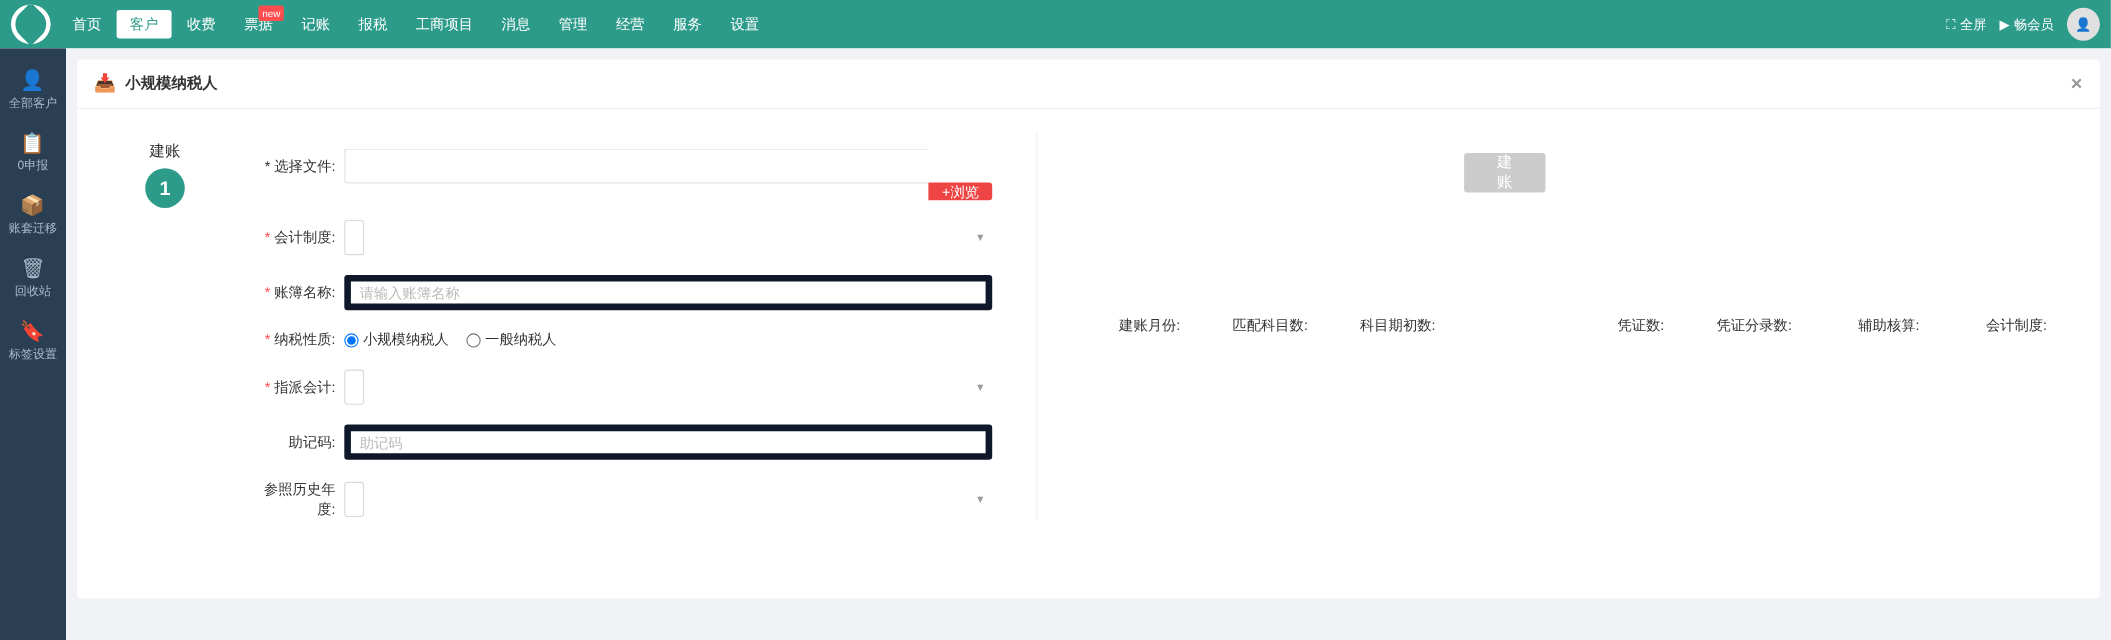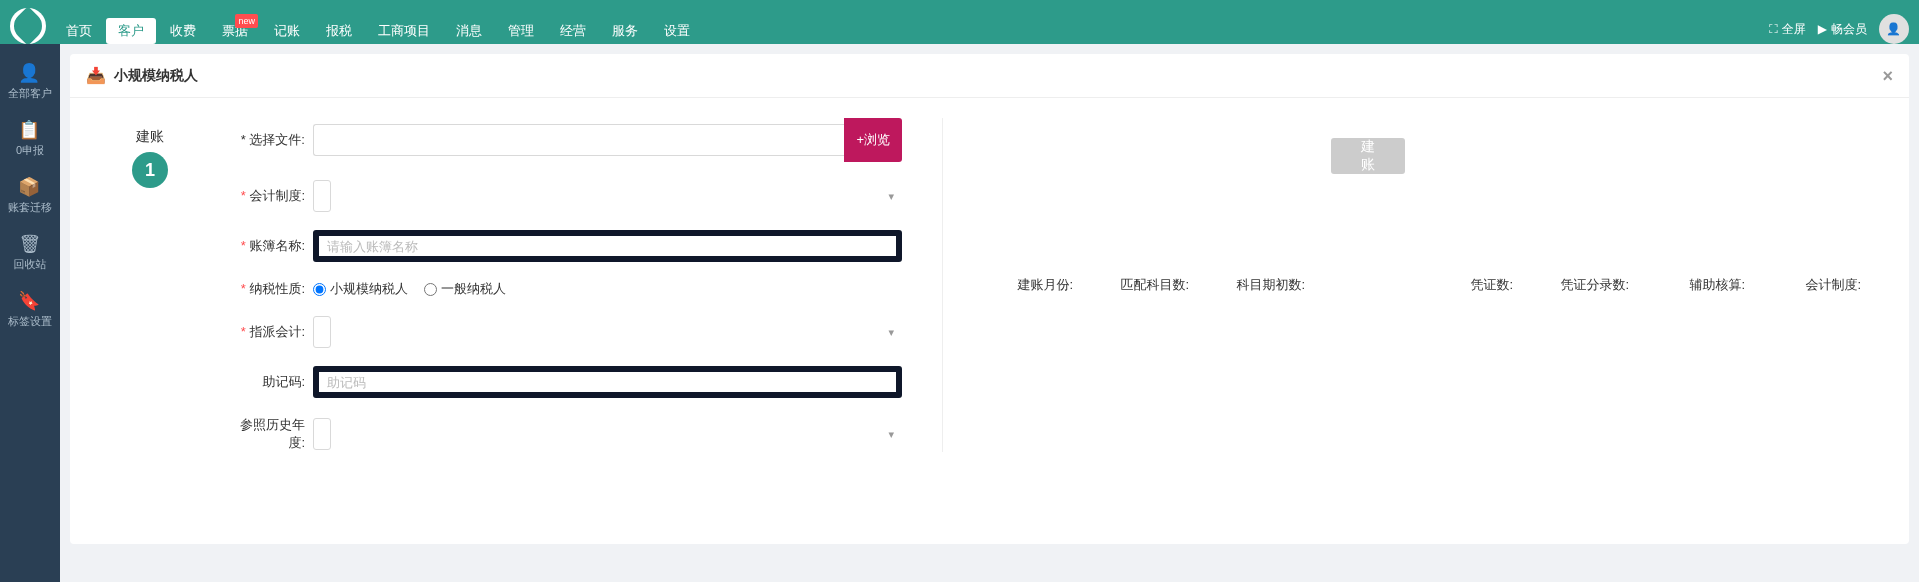--- a/index.html
+++ b/index.html
@@ -3,21 +3,21 @@
   <meta charset="utf-8">
   <style>
     * { margin: 0; padding: 0; box-sizing: border-box; }
     body { font-family: "Microsoft YaHei", "PingFang SC", sans-serif; font-size: 13px; background: #f0f2f5; width: 1919px; height: 582px; overflow: hidden; }
 
     
     .top-nav {
       background: #2d9b8a;
       height: 44px;
       display: flex;
-      align-items: flex-end;
+      align-items: center;
       padding: 0 10px;
     }
     .top-nav .logo {
       width: 36px; height: 36px;
       background: #fff;
       border-radius: 50%;
       display: flex; align-items: center; justify-content: center;
       margin-right: 8px;
       overflow: hidden;
     }
@@ -242,29 +242,30 @@
       flex: 1;
       height: 32px;
       border: 1px solid #d9d9d9;
       border-right: none;
       border-radius: 3px 0 0 3px;
       padding: 0 8px;
       font-size: 13px;
       outline: none;
     }
     .browse-btn {
-      height: 44px;
+      height: 16px;
       padding: 0 12px;
-      background: #be185d;
+      background: #ef4444;
       color: #fff;
       border: none;
       border-radius: 0 3px 3px 0;
       cursor: pointer;
       font-size: 13px;
       white-space: nowrap;
+      margin-top: 47px;
     }
 
     .radio-group {
       display: flex;
       align-items: center;
       gap: 16px;
     }
     .radio-label {
       display: flex;
       align-items: center;

